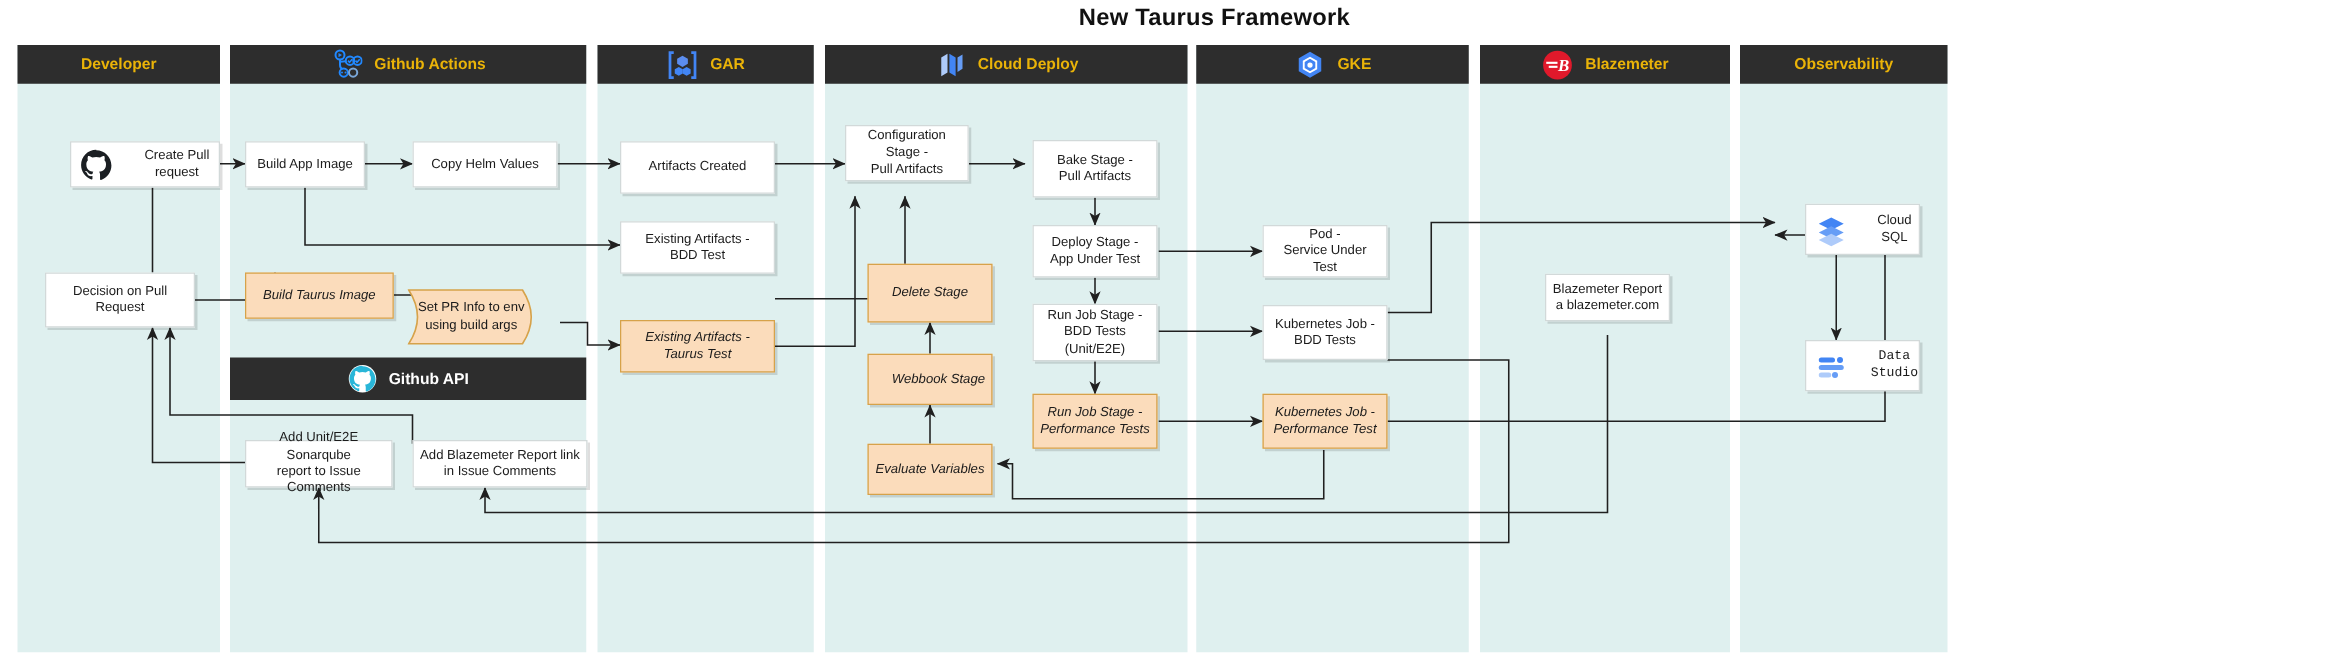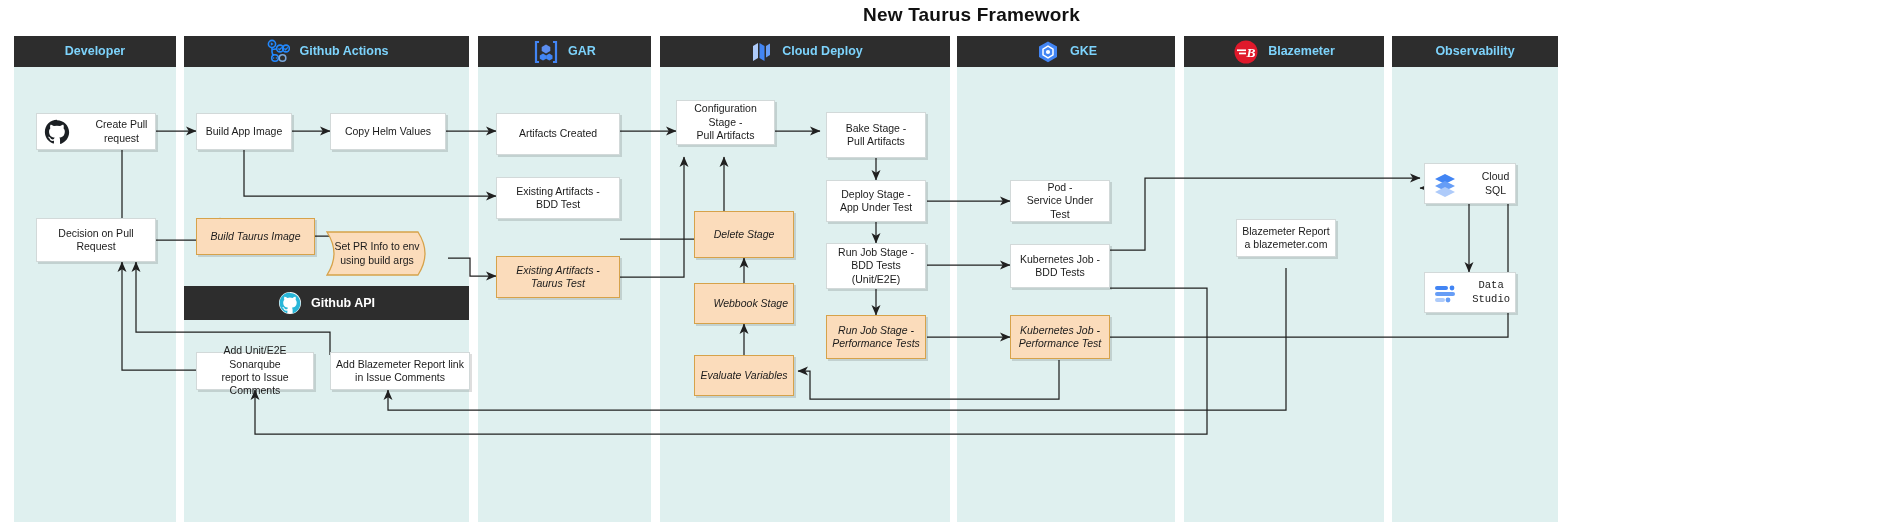--- a/index.html
+++ b/index.html
@@ -5,33 +5,33 @@
   html,body{margin:0;padding:0;background:#ffffff;}
   body{width:1879px;height:522px;position:relative;overflow:hidden;
        font-family:"Liberation Sans","DejaVu Sans",sans-serif;}
   #stage{position:absolute;left:0;top:0;width:1879px;height:522px;}
 
   #title{position:absolute;left:0;top:4px;width:1879px;text-align:center;
          font-size:19px;font-weight:bold;color:#111;letter-spacing:.2px;margin-left:32px;}
 
   .lane{position:absolute;top:36px;background:#dff0ef;}
   .lane-head{position:absolute;top:36px;height:31px;background:#2d2d2d;
-             color:#7dd3fc;font-size:12.5px;font-weight:bold;
+             color:#eab308;font-size:12.5px;font-weight:bold;
              display:flex;align-items:center;justify-content:center;gap:9px;}
   .lane-head .lbl{line-height:1;}
   .sublane-head{position:absolute;height:34px;background:#2d2d2d;color:#fff;
                 font-size:12.5px;font-weight:bold;display:flex;align-items:center;
                 justify-content:center;gap:9px;}
 
   .node{position:absolute;box-sizing:border-box;display:flex;align-items:center;
         justify-content:center;text-align:center;font-size:10.5px;color:#1b1b1b;
         line-height:1.28;background:#ffffff;border:1px solid #d2d9d9;
         box-shadow:2px 2px 0 rgba(0,0,0,.13);padding:3px 5px;}
   .node.orange{background:#fbdcbb;border:1px solid #d6a24a;font-style:italic;}
-  .node.iconbox{justify-content:flex-end;padding-left:56px;}
+  .node.iconbox{justify-content:center;padding-left:56px;margin-left:20px;}
   .node.flag{border:none;background:transparent;box-shadow:none;padding:0;}
   .node .flaglabel{position:relative;z-index:2;}
   .node .flagsvg{position:absolute;left:0;top:0;width:100%;height:100%;z-index:1;}
 
   .nicon{position:absolute;left:6px;top:50%;transform:translateY(-50%);
          width:28px;height:28px;}
 
   svg.wires{position:absolute;left:0;top:0;width:1879px;height:522px;
             pointer-events:none;overflow:visible;}
 </style>

